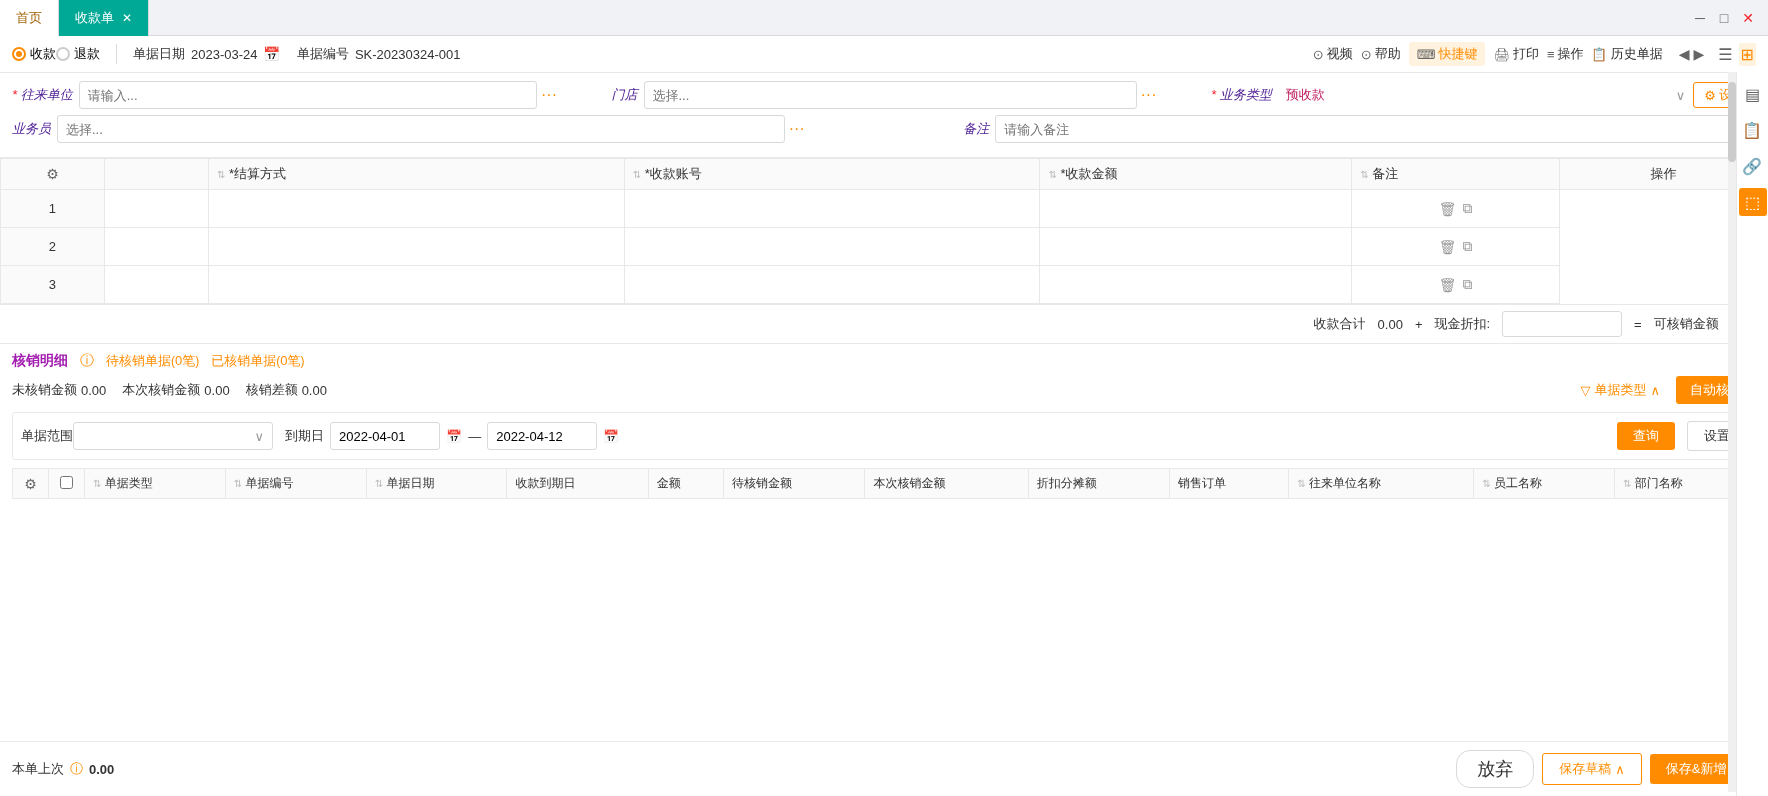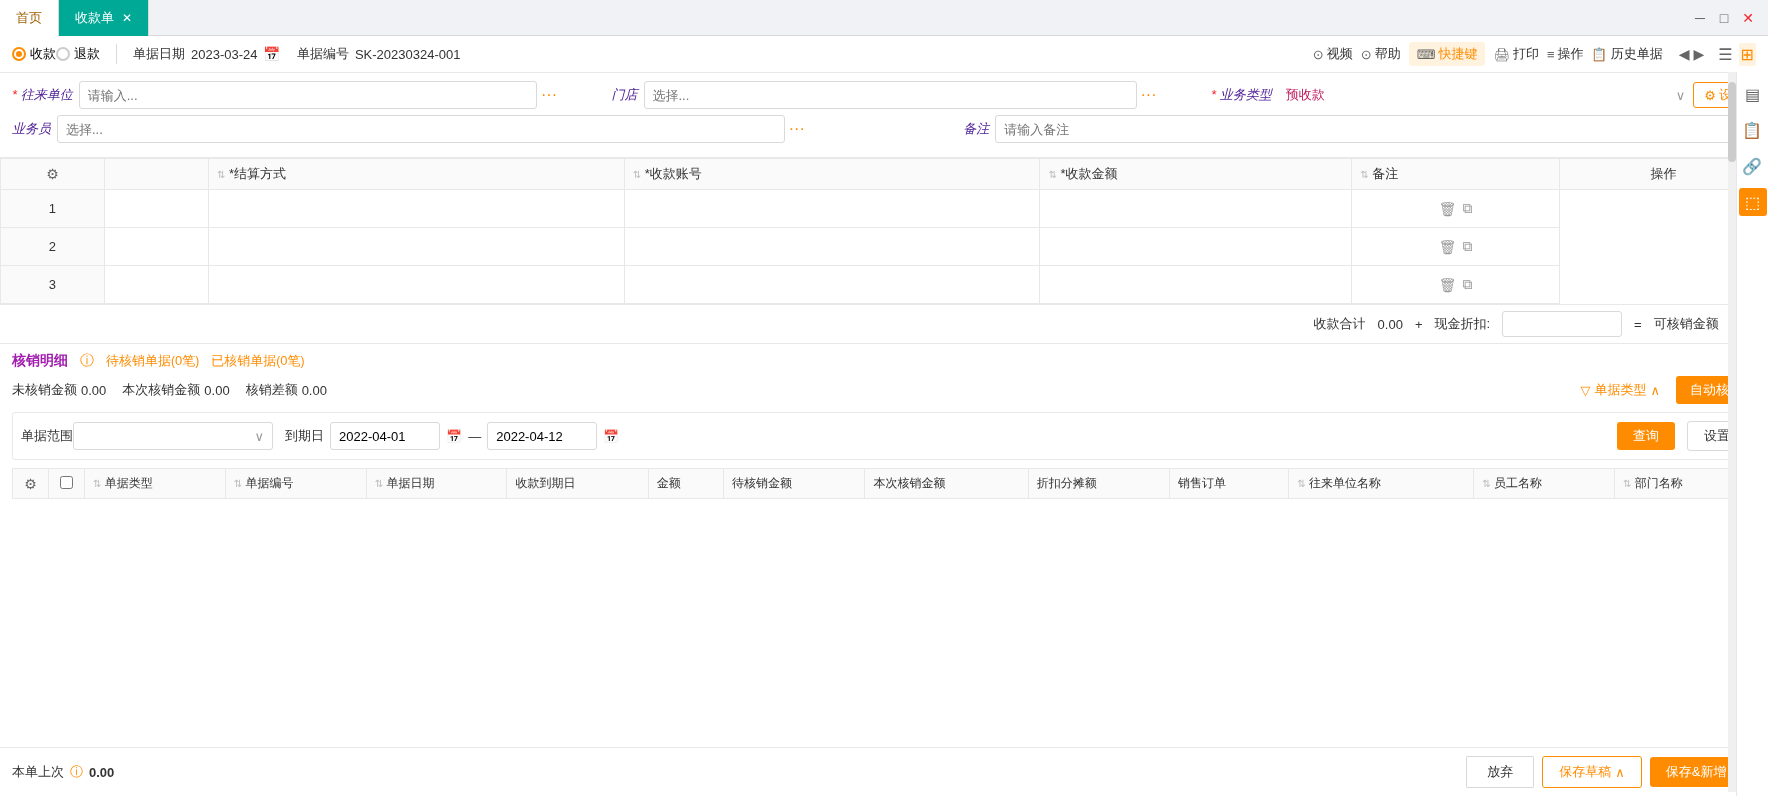--- a/index.html
+++ b/index.html
@@ -115,21 +115,21 @@
     .sort-icon { color: #bbb; font-size: 10px; cursor: pointer; }
 
     
     .footer { display: flex; align-items: center; padding: 8px 12px; border-top: 1px solid #e8e8e8; background: #fff; flex-shrink: 0; }
     .footer-left { display: flex; align-items: center; gap: 6px; }
     .footer-label { color: #333; }
     .footer-value { color: #333; font-weight: bold; }
     .footer-info { color: #ff8c00; cursor: pointer; font-size: 13px; }
     .footer-spacer { flex: 1; }
     .footer-actions { display: flex; align-items: center; gap: 8px; }
-    .abandon-btn { background: #fff; color: #333; border: 1px solid #d9d9d9; border-radius: 1px; padding: 6px 20px; cursor: pointer; font-size: 13px; }
+    .abandon-btn { background: #fff; color: #333; border: 1px solid #d9d9d9; border-radius: 14px; padding: 6px 20px; cursor: pointer; font-size: 18px; }
     .save-draft-btn { background: #fff; color: #ff8c00; border: 1px solid #ff8c00; border-radius: 3px; padding: 6px 16px; cursor: pointer; font-size: 13px; display: flex; align-items: center; gap: 4px; }
     .save-new-btn { background: #ff8c00; color: #fff; border: none; border-radius: 3px; padding: 6px 16px; cursor: pointer; font-size: 13px; display: flex; align-items: center; gap: 4px; }
 
     
     .right-panel { position: absolute; right: 0; top: 36px; width: 32px; background: #fff; border-left: 1px solid #e8e8e8; display: flex; flex-direction: column; align-items: center; padding-top: 8px; gap: 8px; height: calc(796px - 36px); }
     .right-panel-icon { width: 28px; height: 28px; display: flex; align-items: center; justify-content: center; cursor: pointer; color: #666; font-size: 16px; border-radius: 3px; }
     .right-panel-icon.active { background: #ff8c00; color: #fff; }
 
     
     .scrollbar-area { position: absolute; right: 32px; top: 36px; width: 8px; height: calc(796px - 36px - 40px); background: #f0f0f0; }

